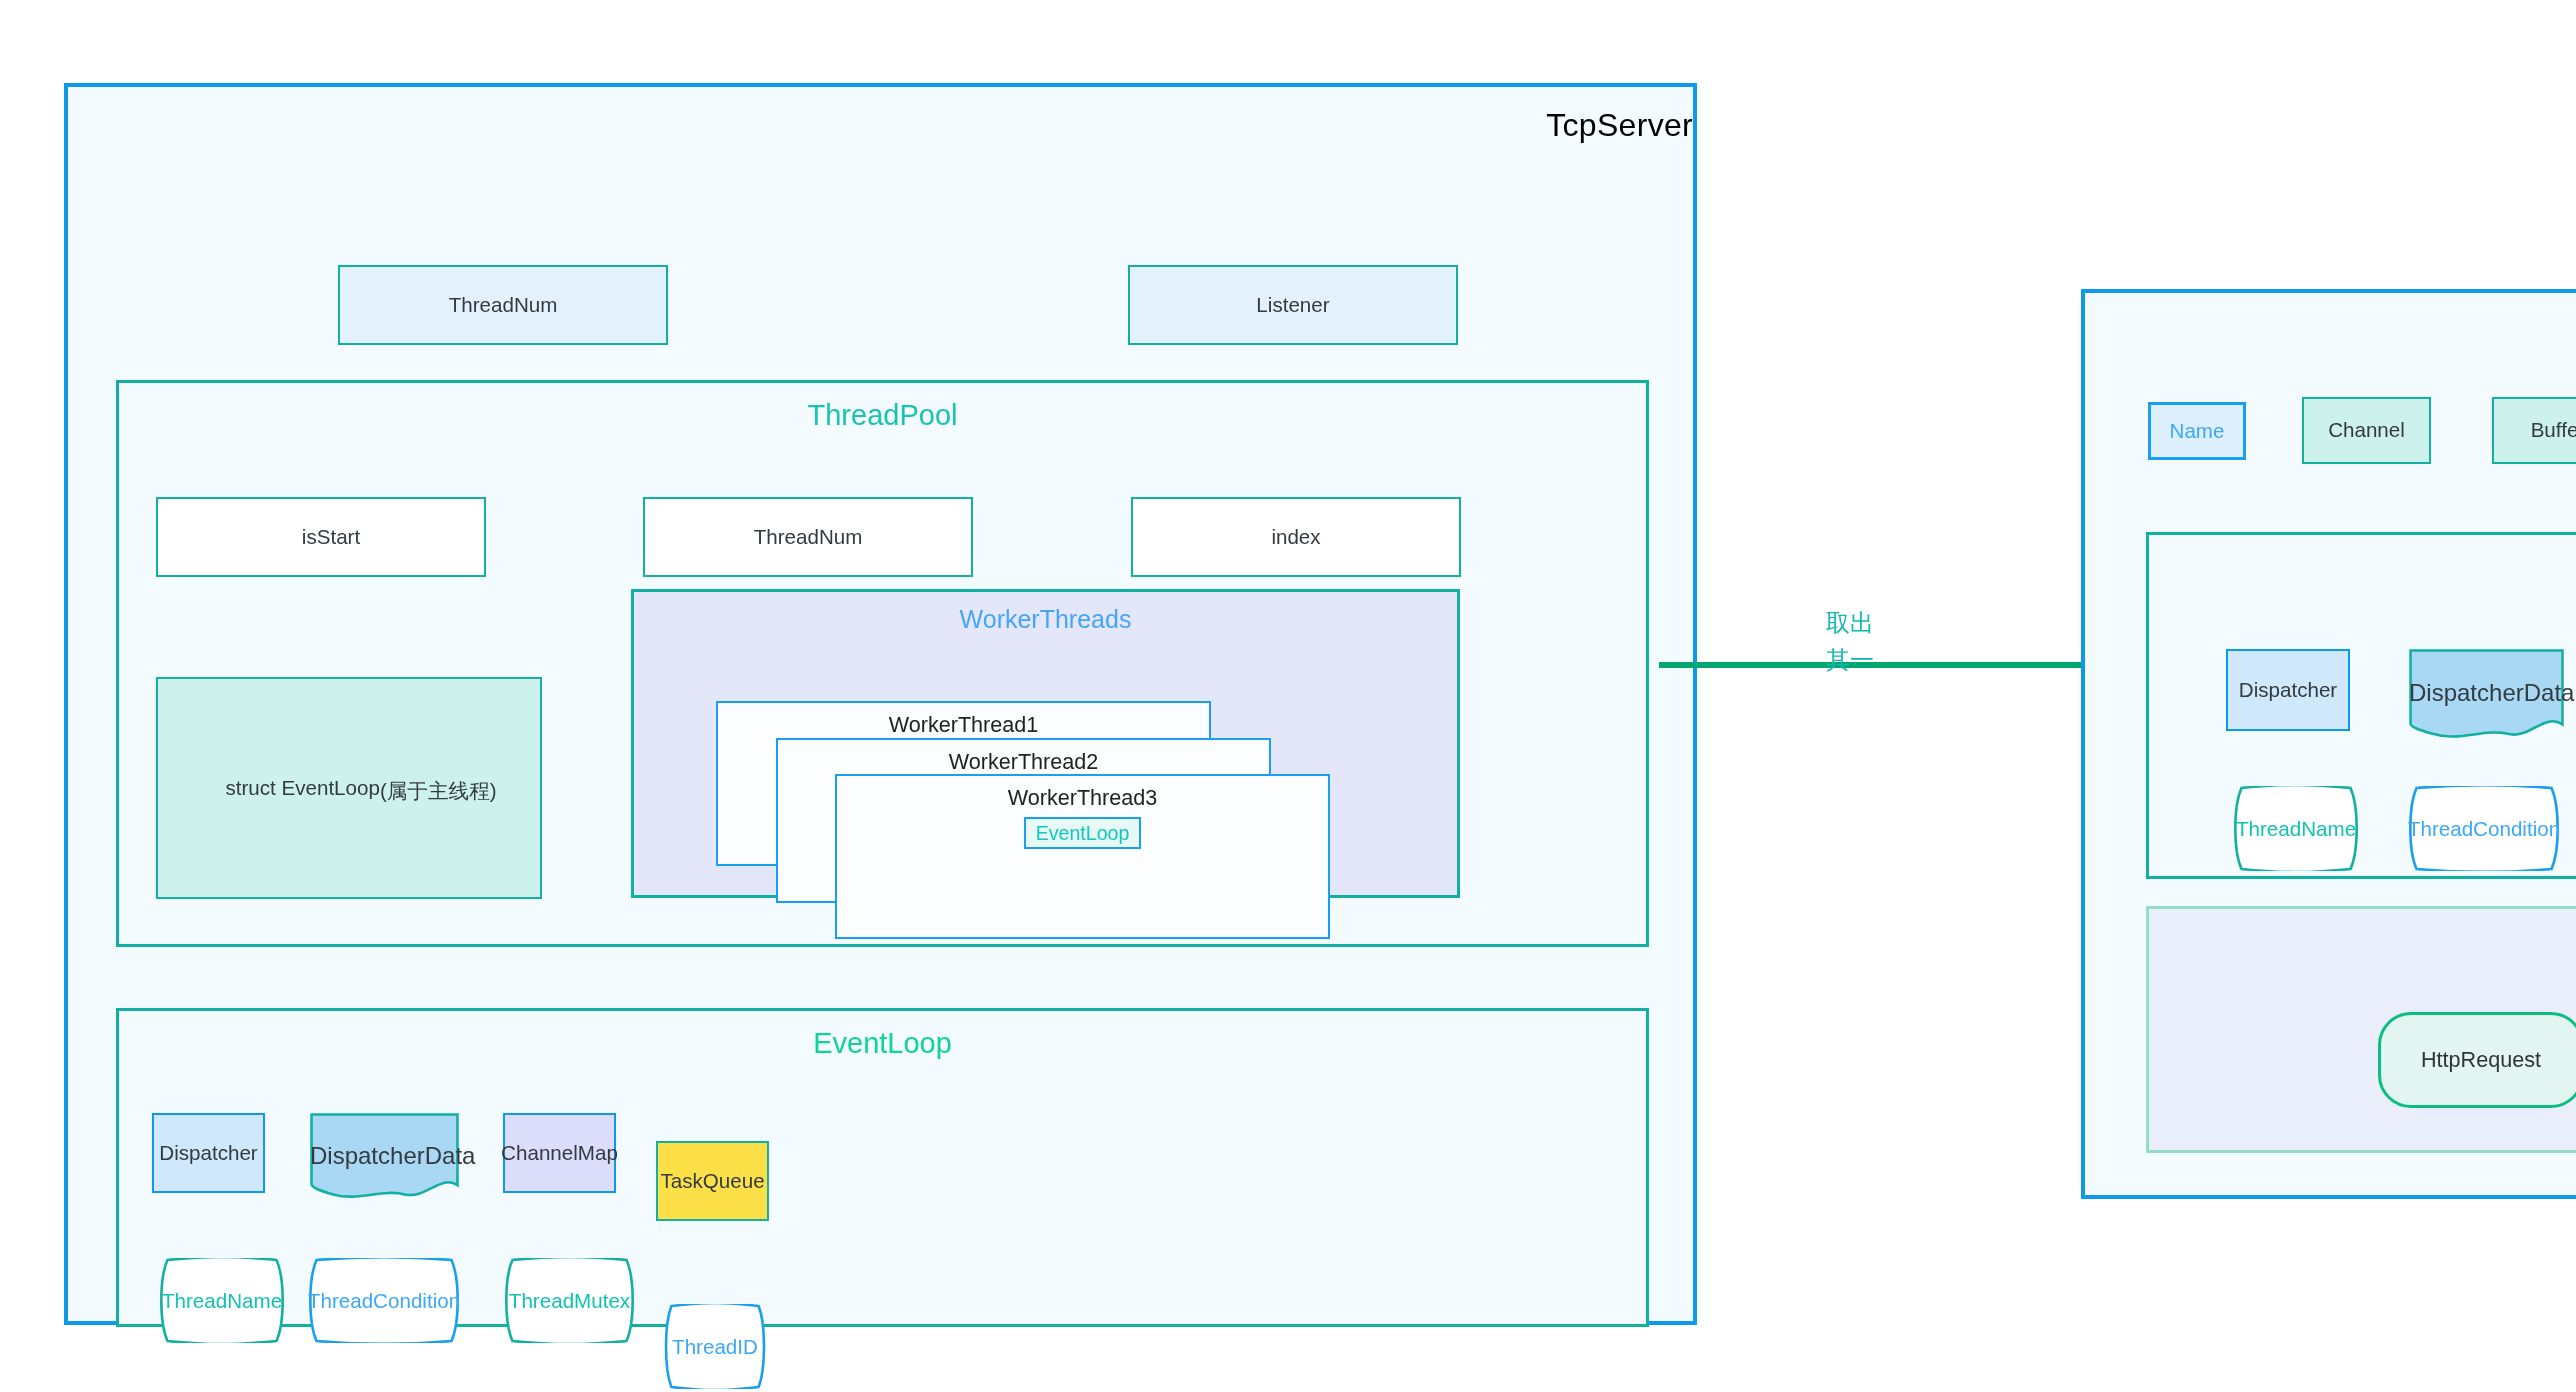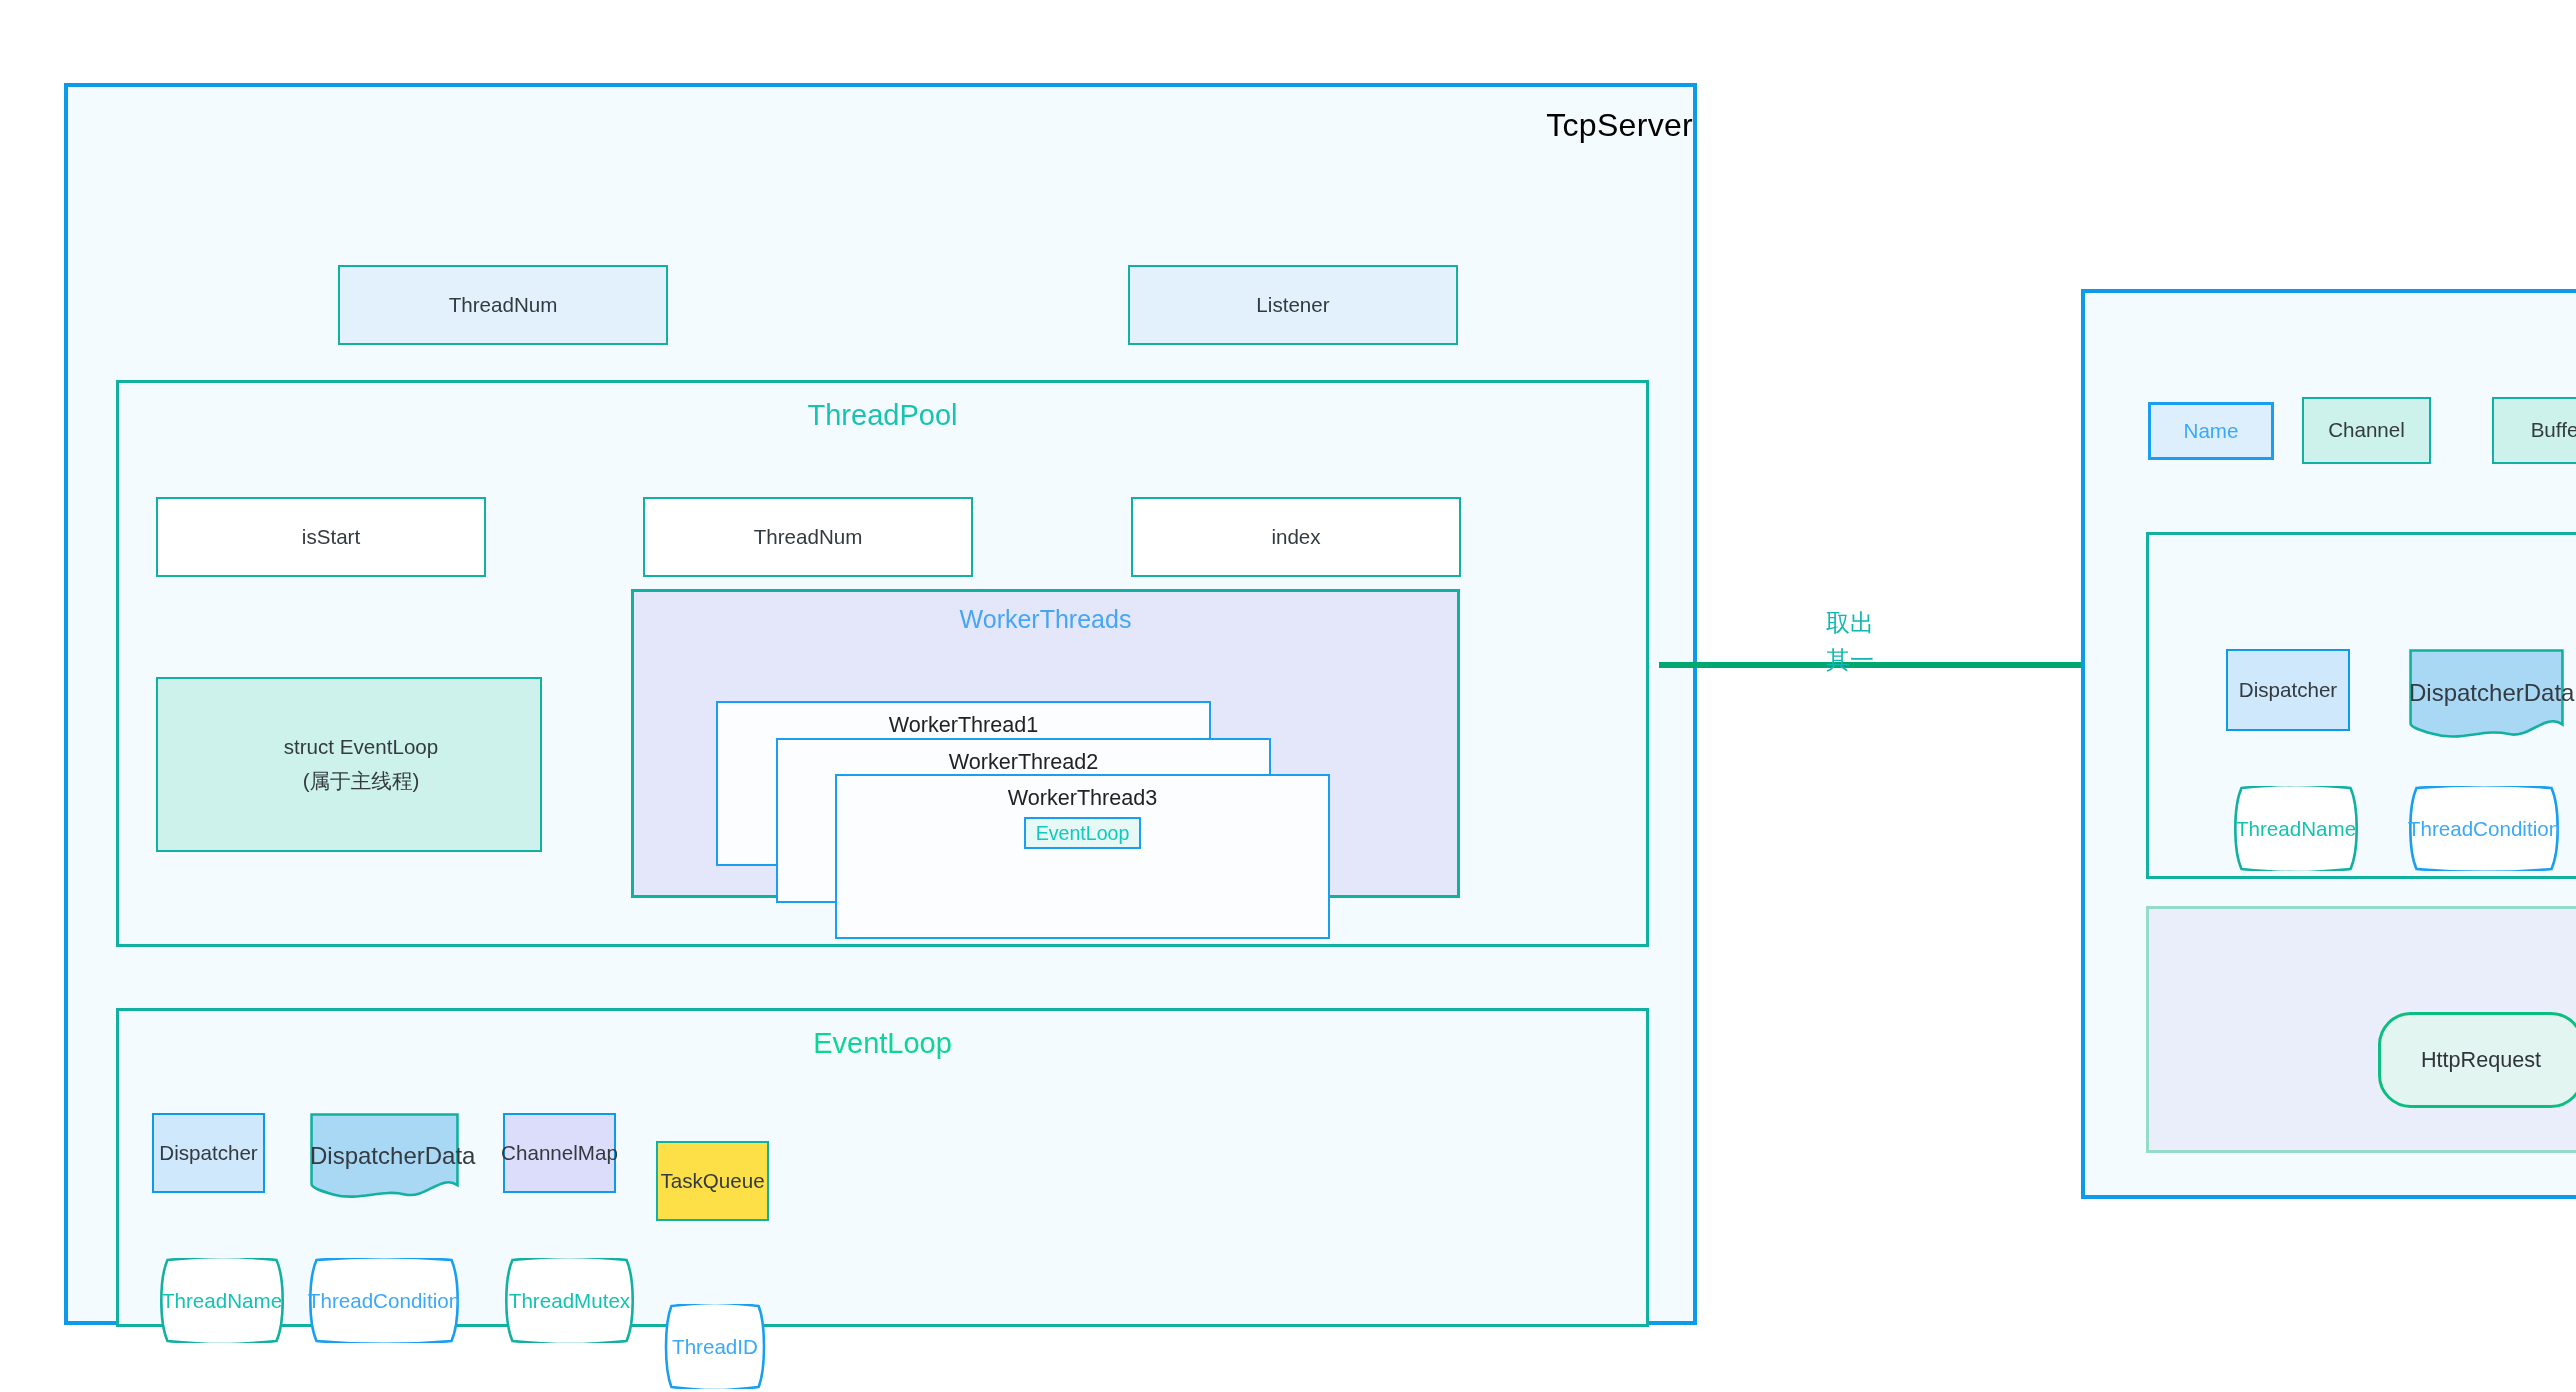--- a/index.html
+++ b/index.html
@@ -105,21 +105,21 @@
   <div class="abs node n-teal" style="left:1060px;top:178px;width:330px;height:80px;">Listener</div>
 
   <div class="abs group" style="left:48px;top:293px;width:1533px;height:567px;">
 
     <div class="group-title t-teal">ThreadPool</div>
 
     <div class="abs node n-white-t" style="left:37px;top:114px;width:330px;height:80px;padding-left:20px;">isStart</div>
     <div class="abs node n-white-t" style="left:524px;top:114px;width:330px;height:80px;">ThreadNum</div>
     <div class="abs node n-white-t" style="left:1012px;top:114px;width:330px;height:80px;">index</div>
 
-    <div class="abs node n-mint" style="left:37px;top:294px;width:386px;height:175px;flex-direction:column;padding-left:24px;">
+    <div class="abs node n-mint" style="left:37px;top:294px;width:386px;height:222px;flex-direction:row;padding-left:24px;">
       <span>struct EventLoop</span>
       <span style="margin-top:7.2px;">(属于主线程)</span>
     </div>
 
     <div class="abs wt-panel" style="left:512px;top:206px;width:829px;height:309px;">
       <div class="group-title t-blue" style="top:13.4px;font-size:25px;">WorkerThreads</div>
 
       <div class="abs wt-box" style="left:82px;top:109px;width:495px;height:165px;z-index:1;">
         <span>WorkerThread1</span>
       </div>
@@ -186,21 +186,21 @@
 </svg>
 <div class="arrow-label" style="left:1783px;top:604px;width:134px;">
   <div>取出</div>
   <div>其一</div>
 </div>
 
 <div class="abs outer" style="left:2081px;top:289px;width:1655px;height:910px;">
 
   <div class="outer-title">TcpConnection</div>
 
-  <div class="abs node n-namebox" style="left:63px;top:109px;width:126px;height:58px;">
+  <div class="abs node n-namebox" style="left:63px;top:109px;width:98px;height:58px;">
     <span class="lbl-blue">Name</span>
   </div>
   <div class="abs node n-cyan" style="left:217px;top:104px;width:129px;height:67px;">Channel</div>
   <div class="abs node n-cyan" style="left:407px;top:104px;width:165px;height:67px;">Buffer - R</div>
 
   <div class="abs group" style="left:61px;top:239px;width:1528px;height:347px;">
 
     <div class="group-title t-teal">EventLoop</div>
 
     <div class="abs node n-ltblue" style="left:77px;top:114px;width:124px;height:82px;">Dispatcher</div>

